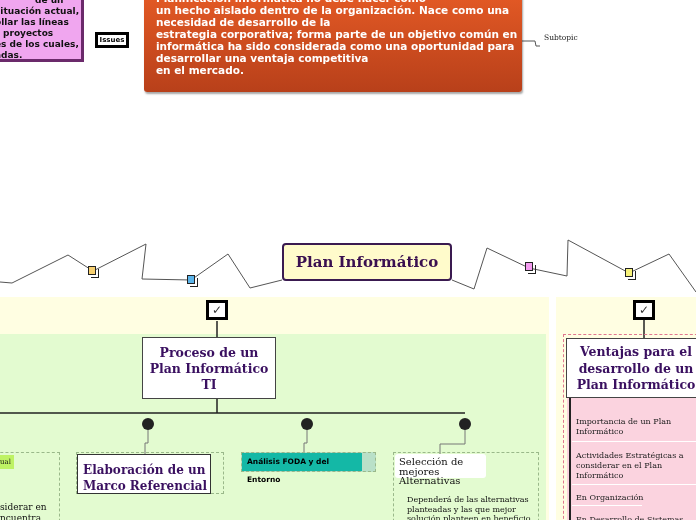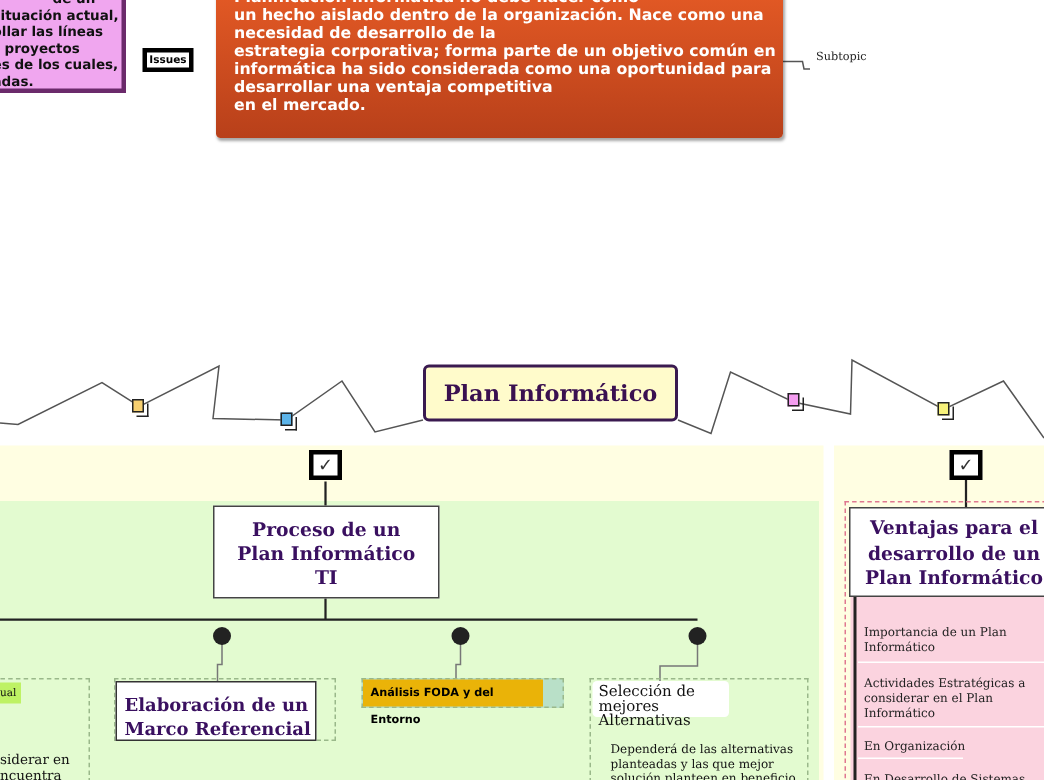--- a/index.html
+++ b/index.html
@@ -98,21 +98,21 @@
   <g fill="none" stroke="#777" stroke-width="1">
     <path d="M148,426 L148,443 L145,443 L145,455"></path>
     <path d="M307,426 L307,443 L304,443 L304,454"></path>
     <path d="M465,426 L465,444 L440,444 L440,454"></path>
   </g>
 </svg>
 
 <div class="abs check" style="left:206px;top:300px;">✓</div>
 <div class="abs check" style="left:633px;top:300px;">✓</div>
 
-<div class="abs topic" style="left:142px;top:337px;width:151px;height:62px;font-size:12.5px;line-height:16px;padding-top:7px;">
+<div class="abs topic" style="left:142px;top:337px;width:134px;height:62px;font-size:12.5px;line-height:16px;padding-top:7px;">
   <span>Proceso de un</span>
   <span>Plan Informático</span>
   <span>TI</span>
 </div>
 
 <div class="abs ball" style="left:142px;top:418px;"></div>
 <div class="abs ball" style="left:301px;top:418px;"></div>
 <div class="abs ball" style="left:459px;top:418px;"></div>
 
 <div class="abs dashbox" style="left:-10px;top:452px;width:70px;height:80px;"></div>
@@ -123,21 +123,21 @@
   <div>omentos la</div>
 </div>
 
 <div class="abs dashbox" style="left:76px;top:452px;width:148px;height:42px;"></div>
 <div class="abs topic" style="left:77px;top:454px;width:134px;height:40px;font-size:12px;line-height:16px;padding-top:7px;text-align:left;padding-left:5px;border:1.5px solid #333;">
   <span>Elaboración de un</span>
   <span>Marco Referencial</span>
 </div>
 
 <div class="abs dashbox" style="left:241px;top:452px;width:135px;height:20px;background:#b9e0c8;"></div>
-<div class="abs" style="left:242px;top:453px;width:120px;height:18px;background:#eab308;font-size:7.5px;font-weight:bold;line-height:18px;padding-left:5px;box-sizing:border-box;">Análisis FODA y del Entorno</div>
+<div class="abs" style="left:242px;top:453px;width:120px;height:18px;background:#14b8a6;font-size:7.5px;font-weight:bold;line-height:18px;padding-left:5px;box-sizing:border-box;">Análisis FODA y del Entorno</div>
 
 <div class="abs dashbox" style="left:393px;top:452px;width:146px;height:80px;"></div>
 <div class="abs small-serif" style="left:395px;top:454px;width:91px;height:24px;background:#fff;border-radius:3px;font-size:10px;line-height:9.5px;padding:3px 0 0 4px;box-sizing:border-box;">
   <div>Selección de mejores</div>
   <div>Alternativas</div>
 </div>
 <div class="abs small-serif" style="left:407px;top:495px;font-size:8px;line-height:9.5px;white-space:nowrap;">
   <div>Dependerá de las alternativas</div>
   <div>planteadas y las que mejor</div>
   <div>solución planteen en beneficio</div>

